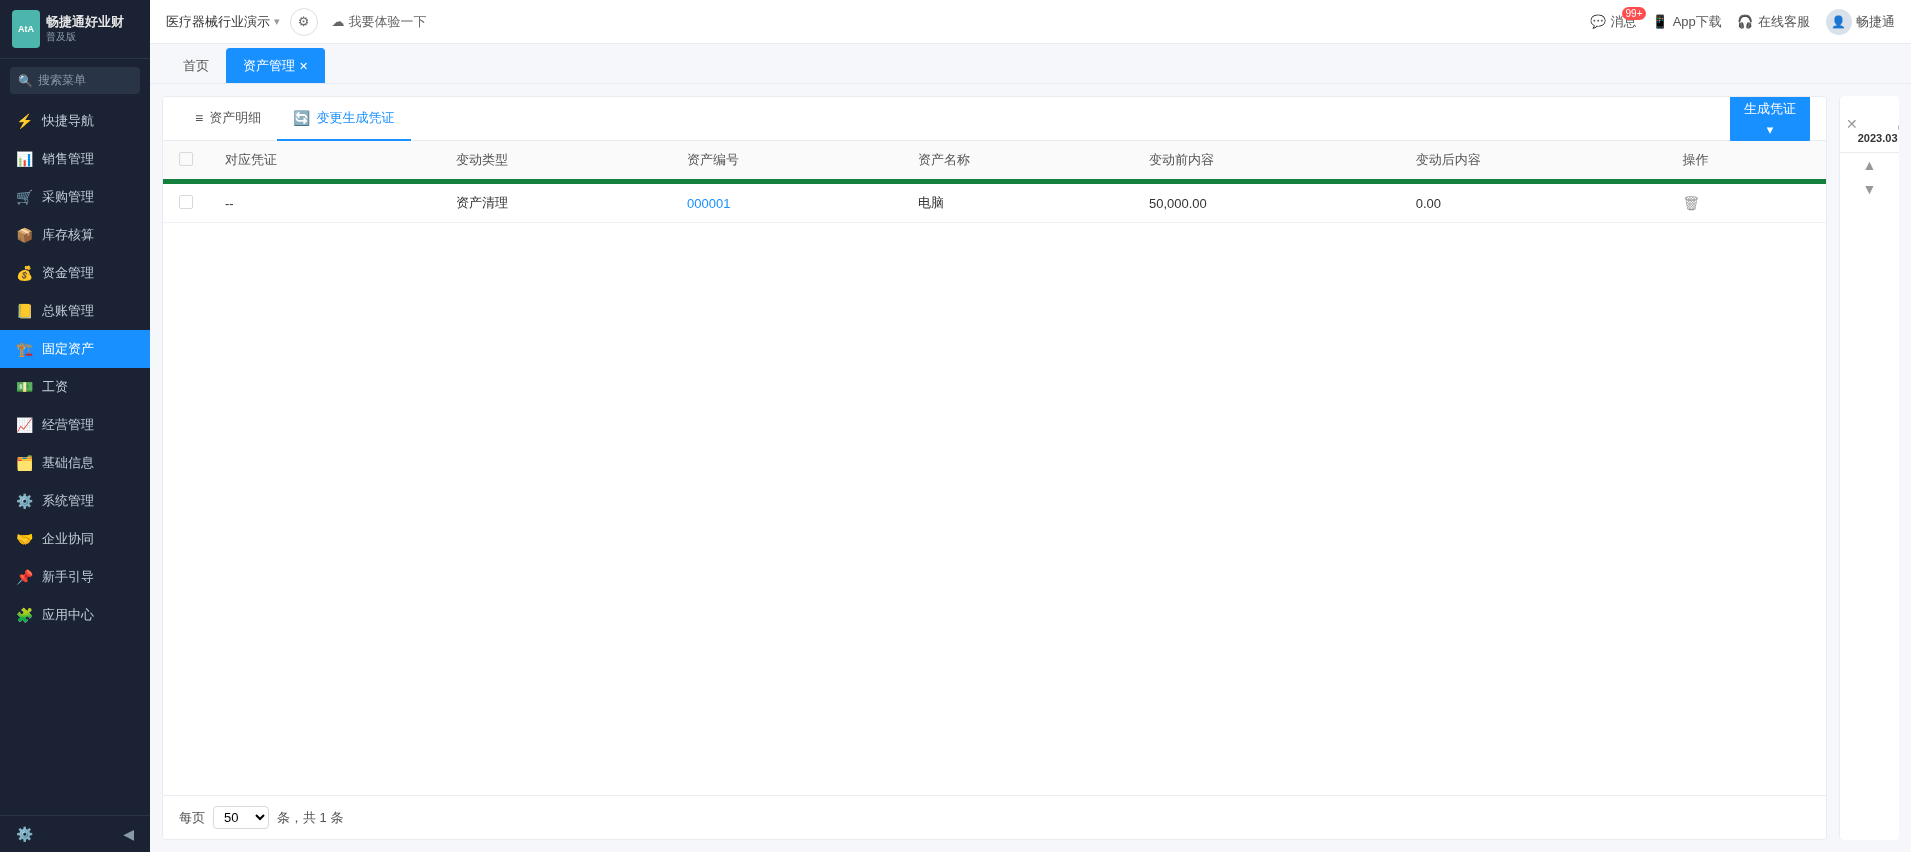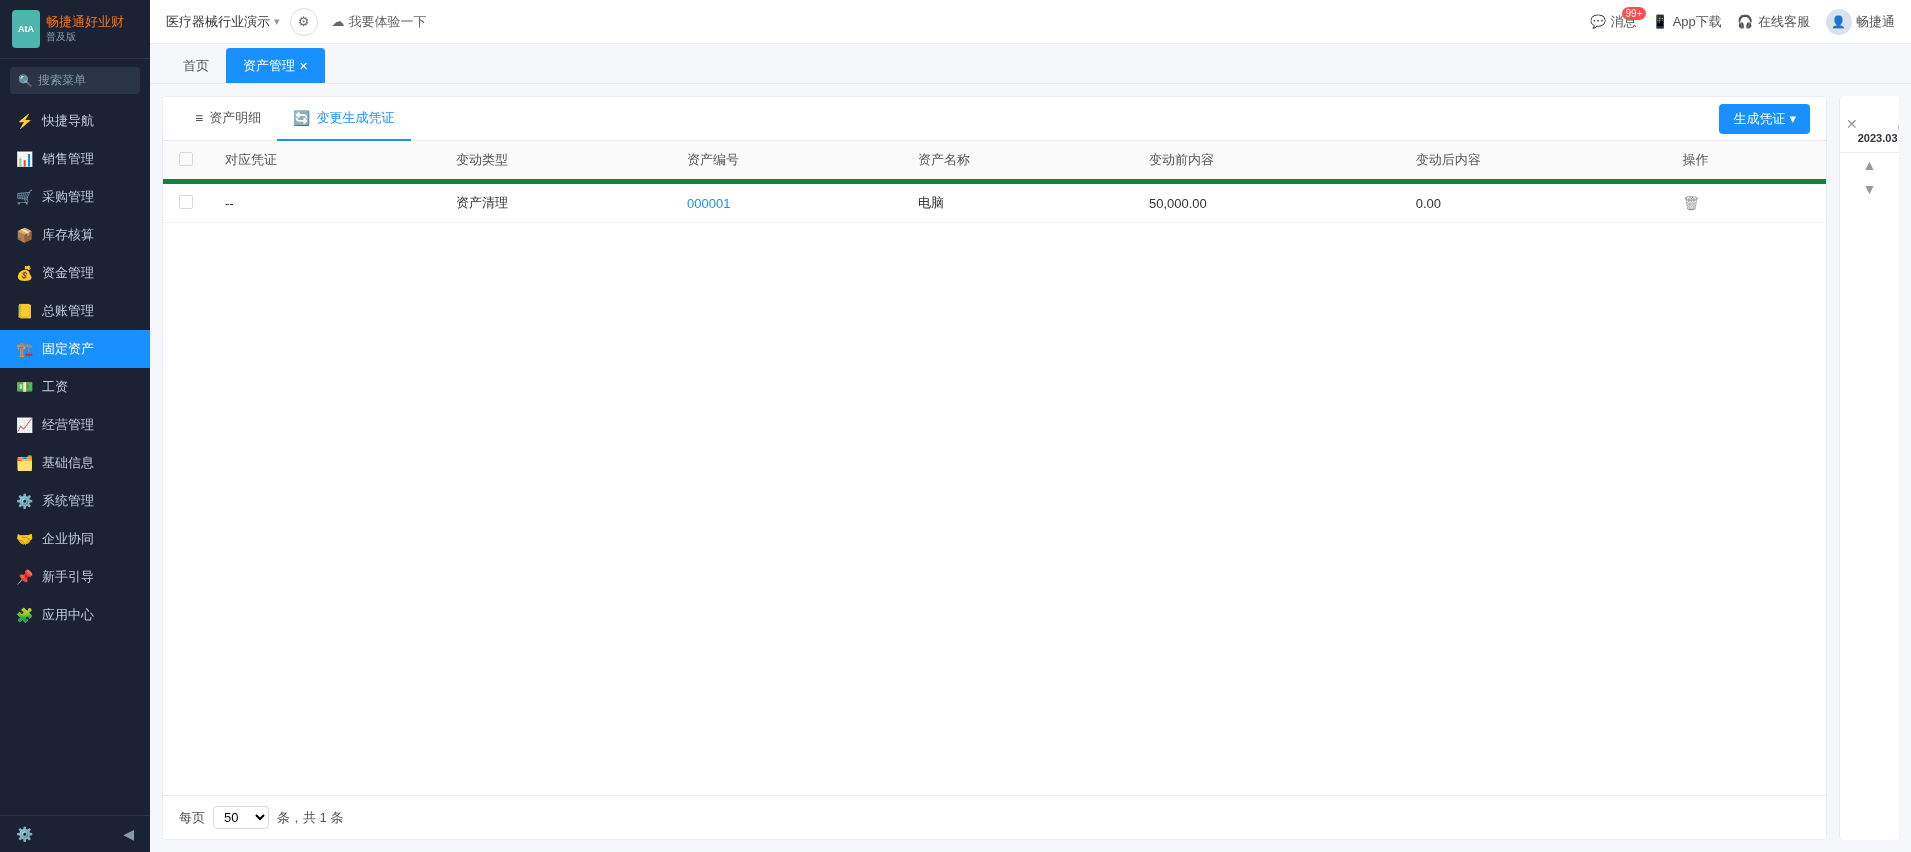--- a/index.html
+++ b/index.html
@@ -22,21 +22,21 @@
       gap: 6px;
       border-bottom: 1px solid #2a3447;
     }
     .sidebar-logo-icon {
       width: 28px; height: 38px;
       background: #4db6ac;
       border-radius: 4px;
       display: flex; align-items: center; justify-content: center;
       color: white; font-size: 10px; font-weight: bold;
     }
-    .sidebar-logo-text { color: #f97316; font-size: 13px; font-weight: normal; line-height: 1.2; }
+    .sidebar-logo-text { color: #e5e5e5; font-size: 13px; font-weight: bold; line-height: 1.2; }
     .sidebar-logo-sub { color: #8899aa; font-size: 10px; }
     .sidebar-search {
       margin: 8px 10px;
       background: #2a3447;
       border-radius: 4px;
       padding: 5px 8px;
       display: flex; align-items: center; gap: 5px;
       color: #8899aa; font-size: 12px; cursor: pointer;
     }
     .sidebar-nav { flex: 1; overflow-y: auto; }
@@ -200,21 +200,21 @@
     
     .generate-btn {
       margin-left: auto;
       background: #1890ff;
       color: #fff;
       border: none;
       border-radius: 4px;
       padding: 6px 14px;
       font-size: 13px;
       cursor: pointer;
-      display: flex; align-items: center; gap: 4px;
+      display: flex; align-items: center; gap: 4px; flex-direction: column;
     }
 
     
     .table-wrapper {
       flex: 1;
       overflow: auto;
     }
     table {
       width: 100%;
       border-collapse: collapse;

